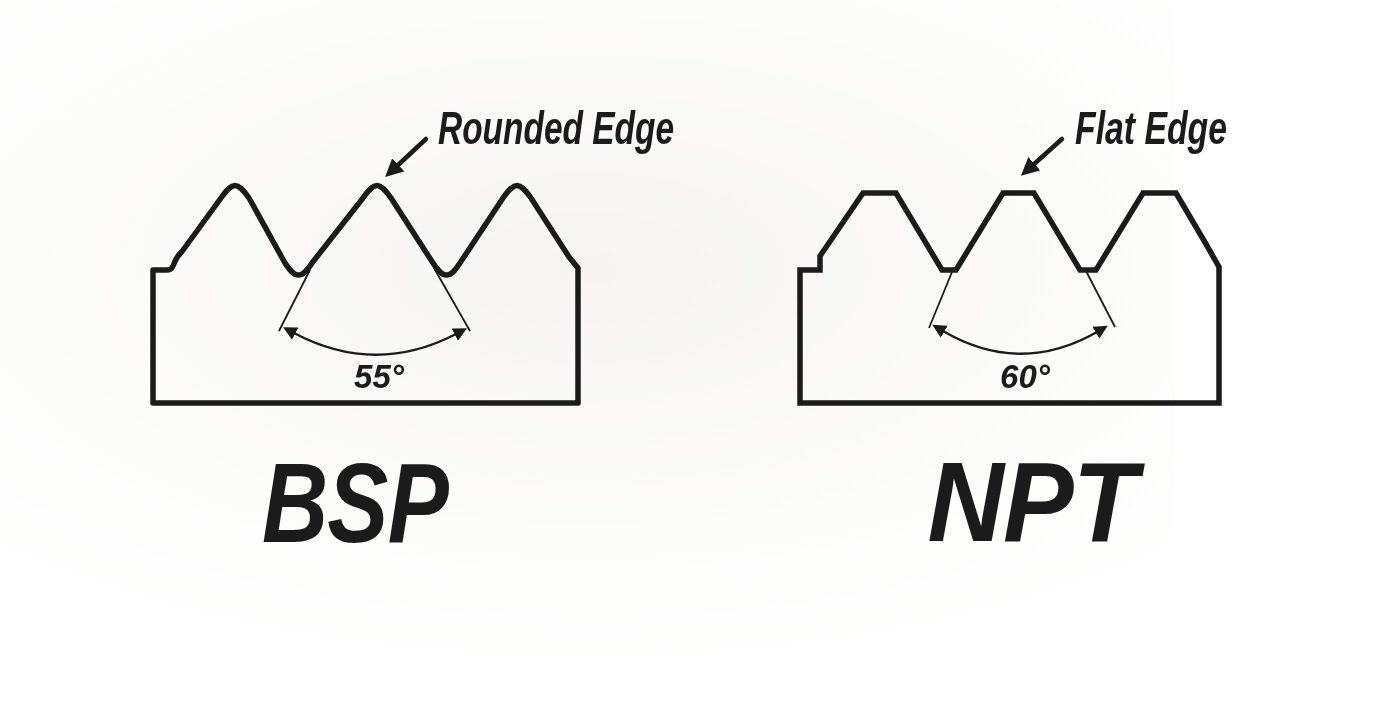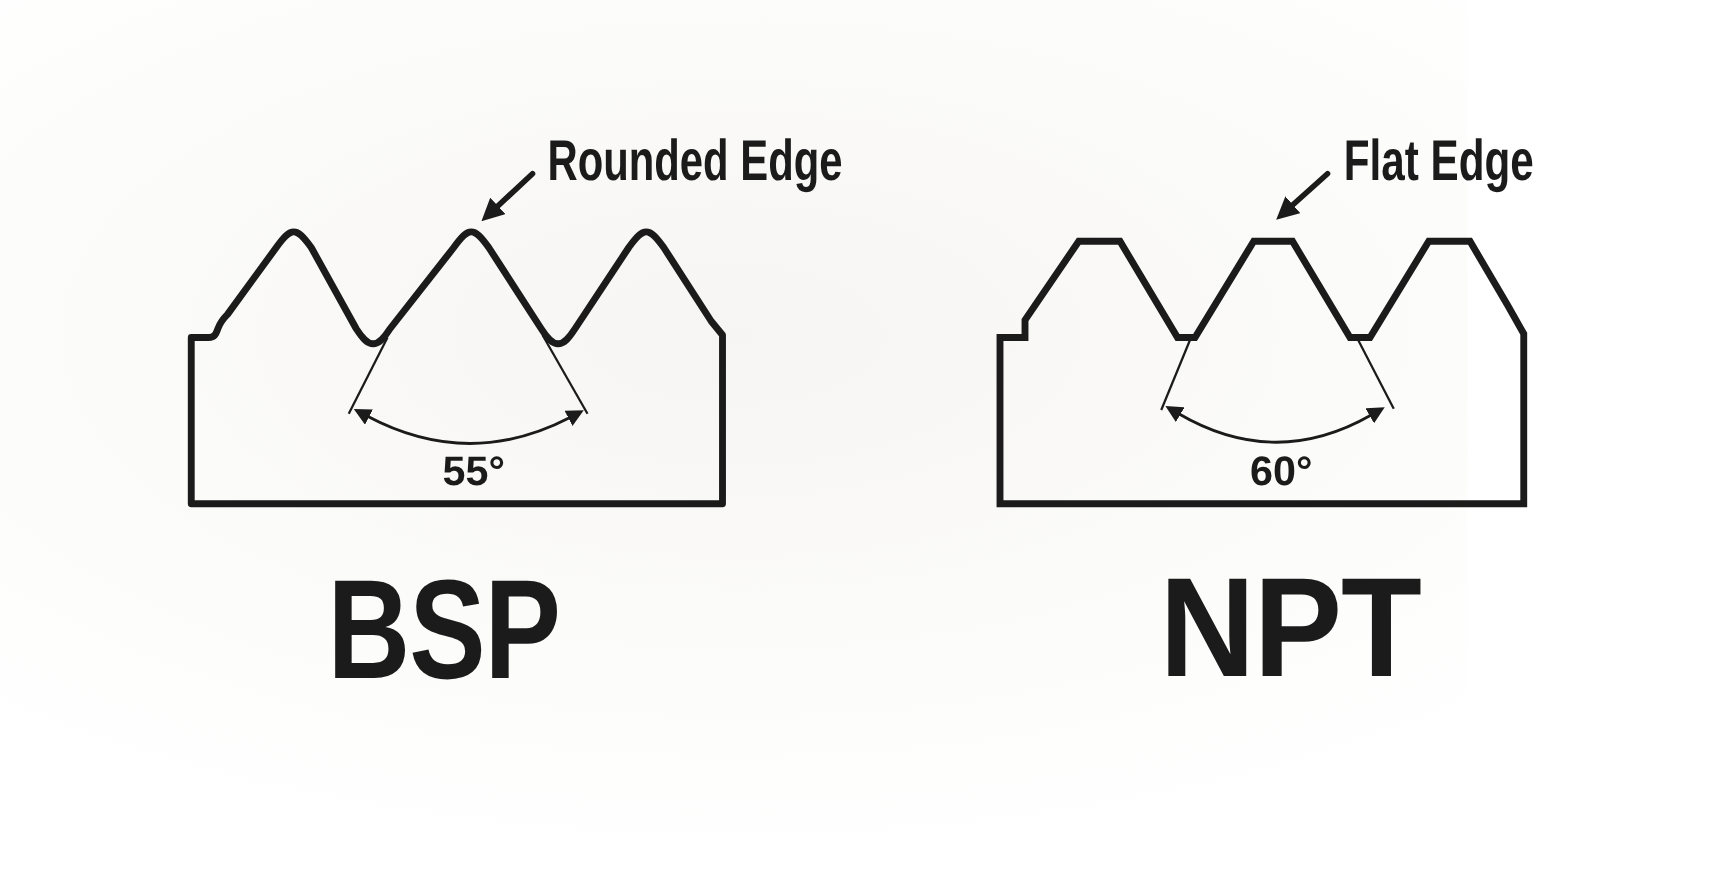--- a/index.html
+++ b/index.html
@@ -6,20 +6,21 @@
   body {
     width: 1386px; height: 705px;
     font-family: "Liberation Sans", "DejaVu Sans", sans-serif;
     background: #ffffff;
     overflow: hidden;
   }
   .canvas {
     position: relative;
     width: 1174px; height: 705px;
     background: radial-gradient(ellipse 900px 420px at 50% 38%, var(--bg-tint) 0%, #fcfcfb 65%, var(--bg) 100%);
+    font-style: italic;
   }
   svg { position: absolute; inset: 0; display: block; }
 
   .profile {
     fill: none;
     stroke: var(--ink);
     stroke-width: 5.5;
   }
   .profile.rounded { stroke-linejoin: round; stroke-linecap: round; }
   .profile.sharp   { stroke-linejoin: miter; stroke-linecap: butt; }

